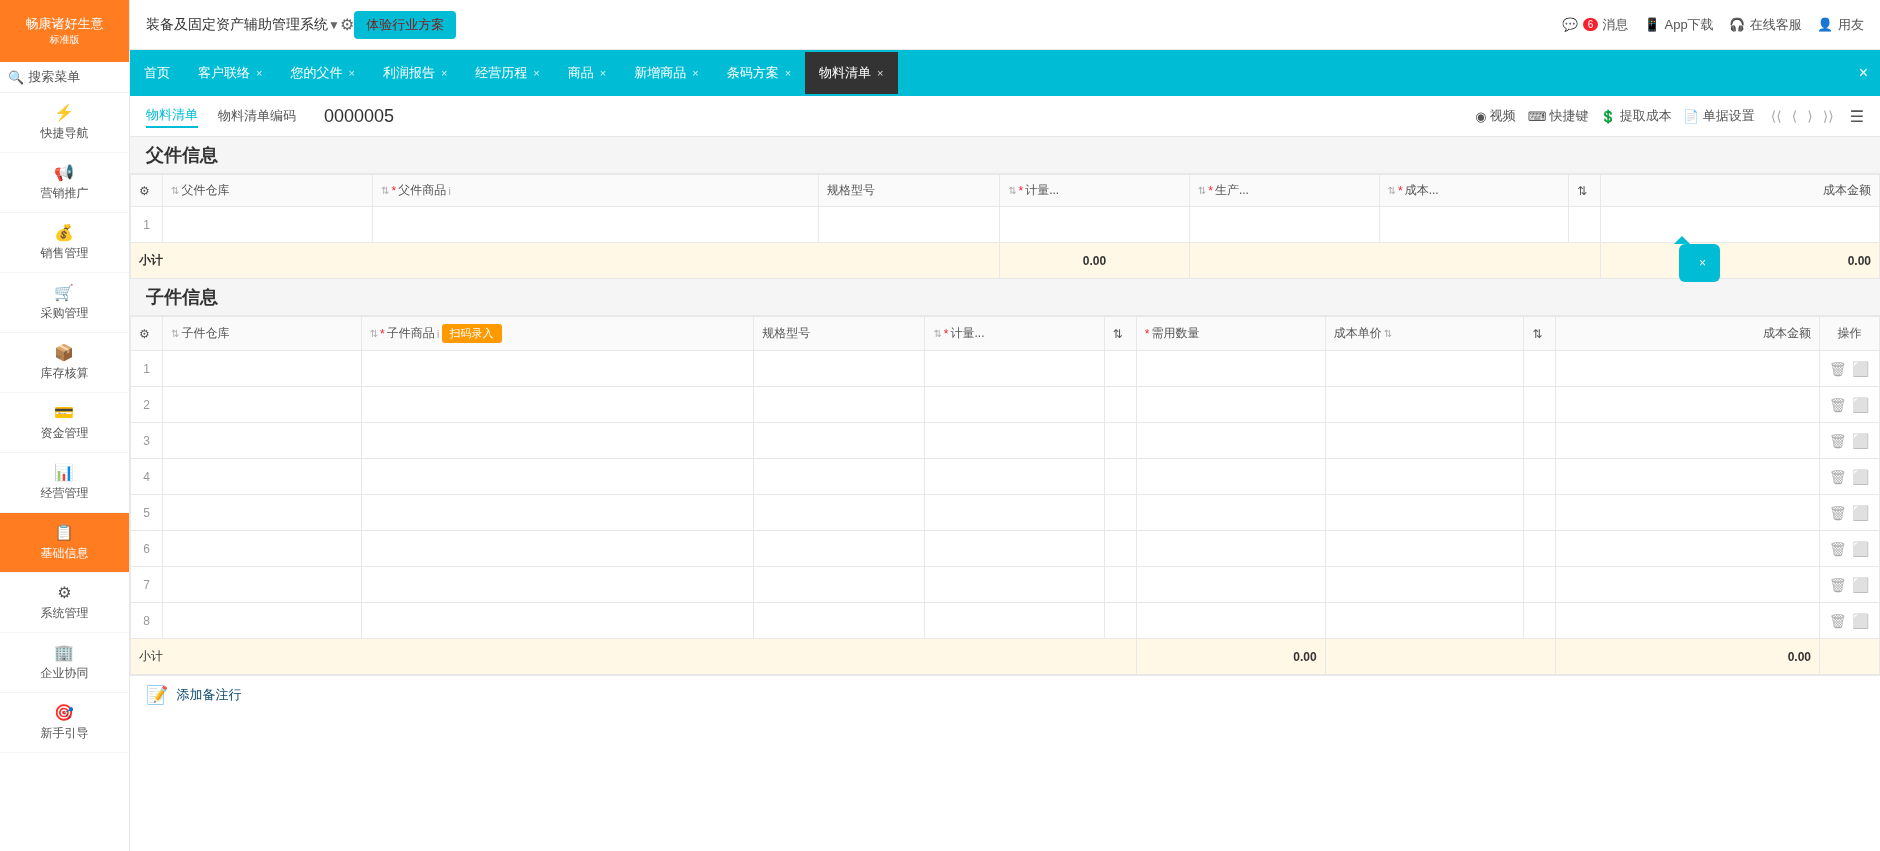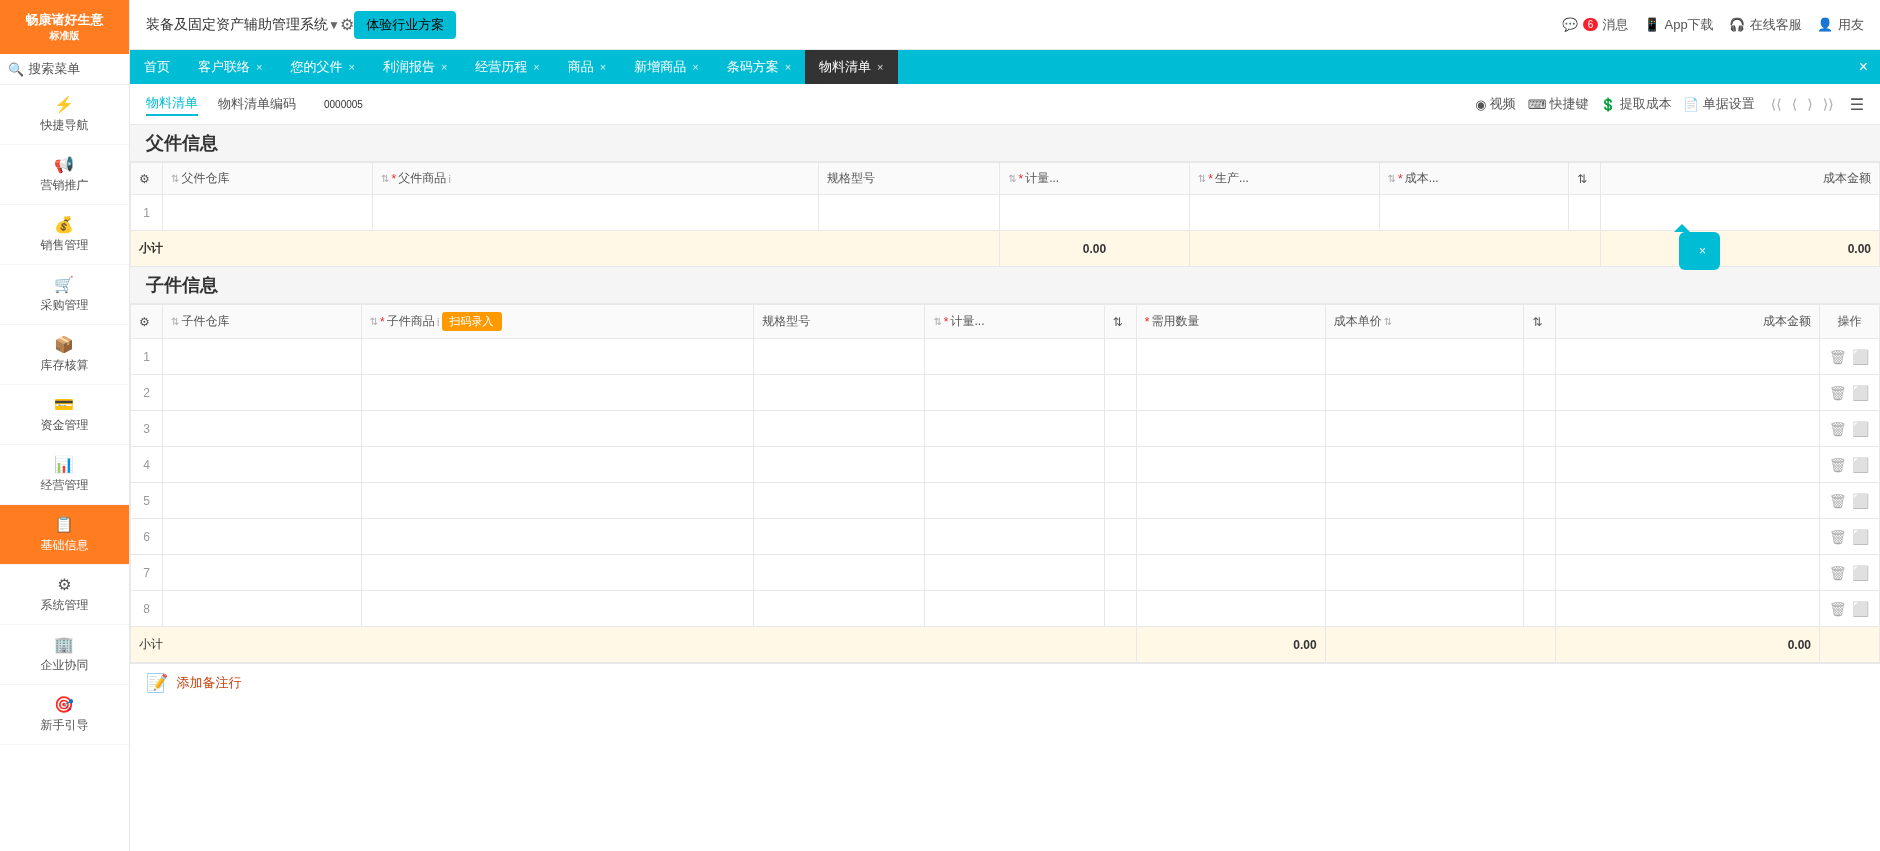--- a/index.html
+++ b/index.html
@@ -9,27 +9,27 @@
     .sidebar {
       width: 130px;
       background: #fff;
       display: flex;
       flex-direction: column;
       border-right: 1px solid #e8e8e8;
       flex-shrink: 0;
     }
     .sidebar-logo {
       background: #ff7c20;
-      height: 54px;
+      height: 62px;
       display: flex;
       align-items: center;
       justify-content: center;
       color: white;
       font-size: 14px;
-      font-weight: bold;
+      font-weight: normal;
       flex-direction: column;
       padding: 4px;
     }
     .sidebar-logo .logo-main { font-size: 13px; }
     .sidebar-logo .logo-sub { font-size: 10px; }
     .sidebar-search {
       display: flex;
       align-items: center;
       padding: 6px 8px;
       border-bottom: 1px solid #f0f0f0;
@@ -64,36 +64,36 @@
       padding: 0 16px;
       border-bottom: 1px solid #e8e8e8;
       justify-content: space-between;
     }
     .topbar-left { display: flex; align-items: center; }
     .topbar-title { font-size: 14px; color: #333; }
     .topbar-dropdown { color: #666; font-size: 12px; cursor: pointer; }
     .topbar-gear { color: #666; cursor: pointer; font-size: 16px; }
     .trial-btn {
       background: #00bcd4;
-      color: #000000;
+      color: #7f1d1d;
       border: none;
       border-radius: 4px;
       padding: 5px 12px;
       cursor: pointer;
       font-size: 13px;
     }
     .topbar-right { display: flex; align-items: center; gap: 16px; color: #555; font-size: 13px; }
     .topbar-right .badge-item { display: flex; align-items: center; gap: 4px; cursor: pointer; position: relative; }
 
     
     .nav-tabs {
       background: #00bcd4;
       display: flex;
       align-items: center;
-      height: 34px;
+      height: 46px;
       padding: 0 0;
       overflow: hidden;
     }
     .nav-tab {
       padding: 0 14px;
       height: 42px;
       display: flex;
       align-items: center;
       color: white;
       cursor: pointer;
@@ -122,21 +122,21 @@
       border-bottom: 1px solid #e8e8e8;
       gap: 20px;
     }
     .sub-tab {
       font-size: 13px;
       color: #555;
       cursor: pointer;
       padding: 2px 0;
     }
     .sub-tab.active { color: #00bcd4; border-bottom: 2px solid #00bcd4; }
-    .sub-header-code { font-size: 10px; color: #333; margin-left: 8px; }
+    .sub-header-code { font-size: 18px; color: #333; margin-left: 8px; }
     .sub-header-right { margin-left: auto; display: flex; align-items: center; gap: 12px; color: #555; font-size: 13px; }
     .sub-header-right .action-item { display: flex; align-items: center; gap: 3px; cursor: pointer; }
 
     
     .section-title {
       background: #f5f5f5;
       padding: 6px 16px;
       font-size: 18px;
       color: #333;
       font-weight: bold;
@@ -697,17 +697,17 @@
   <td style="background:#fff8e6;text-align:right;font-weight:bold;">0.00</td>
   <td colspan="2" style="background:#fff8e6;"></td>
   <td style="background:#fff8e6;text-align:right;font-weight:bold;">0.00</td>
   <td style="background:#fff8e6;"></td>
 </tr>
         </tbody>
     </table>
 
     <div class="bottom-bar">
       <span class="bottom-icon">📝</span>
-      <span style="color:#c2410c;cursor:pointer;font-size:13px;">添加备注行</span>
+      <span style="color:#0c4a6e;cursor:pointer;font-size:13px;">添加备注行</span>
     </div>
 
   </div>
 </div>
 
 </body></html>

